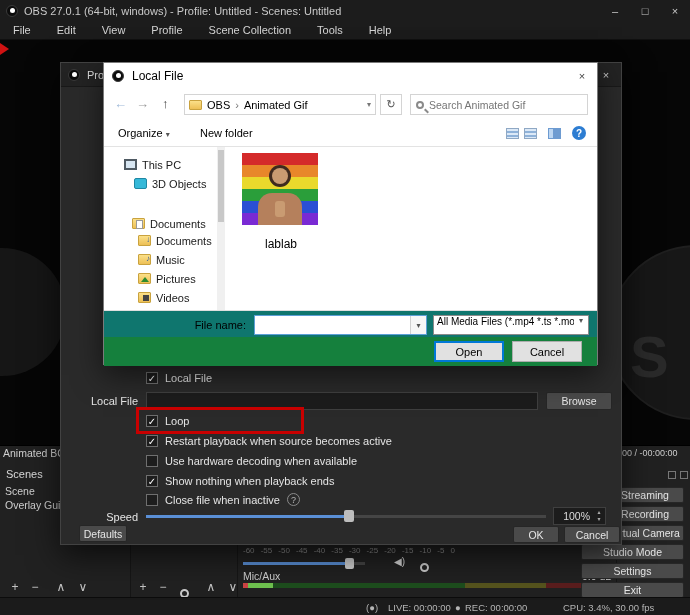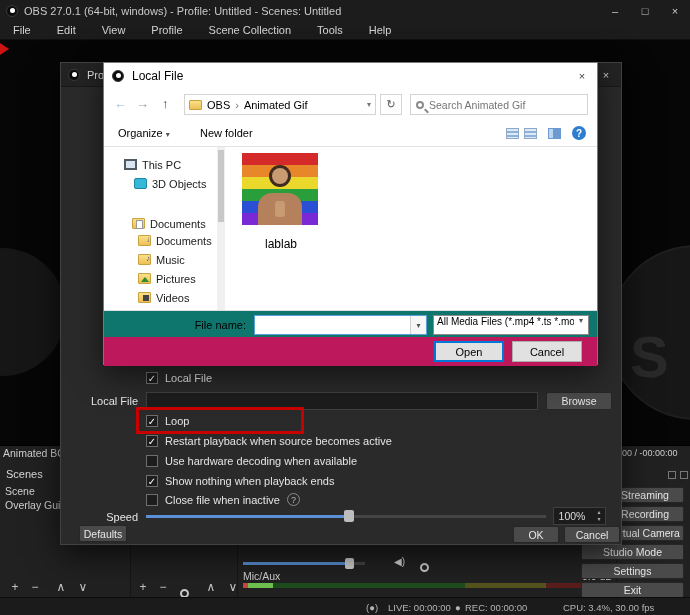--- a/index.html
+++ b/index.html
@@ -116,20 +116,35 @@
     <span class="abs tool" style="left:26px;top:134px">−</span>
     <span class="abs tool" style="left:52px;top:134px">∧</span>
     <span class="abs tool" style="left:74px;top:134px">∨</span>
 
     <span class="abs tool" style="left:134px;top:134px">+</span>
     <span class="abs tool" style="left:154px;top:134px">−</span>
     <span class="abs" style="left:180px;top:138px"><i class="gearring"></i></span>
     <span class="abs tool" style="left:202px;top:134px">∧</span>
     <span class="abs tool" style="left:224px;top:134px">∨</span>
 
+    <div class="abs ticks" style="left:243px;top:100px">
+      <span>-60</span>
+        <span>-55</span>
+        <span>-50</span>
+        <span>-45</span>
+        <span>-40</span>
+        <span>-35</span>
+        <span>-30</span>
+        <span>-25</span>
+        <span>-20</span>
+        <span>-15</span>
+        <span>-10</span>
+        <span>-5</span>
+        <span>0</span>
+    </div>
     <div class="abs" style="left:243px;top:116px;width:122px;height:3px;background:#454545"></div>
     <div class="abs" style="left:243px;top:116px;width:105px;height:3px;background:#5a8fd6"></div>
     <div class="abs" style="left:345px;top:112px;width:9px;height:11px;background:#cfcfcf;border-radius:2px"></div>
     <span class="abs" style="left:394px;top:110px;font-size:10px;color:#d5d5d5">◀)</span>
     <span class="abs" style="left:420px;top:112px"><i class="gearring"></i></span>
     <span class="abs dockitem" style="left:243px;top:124px">Mic/Aux</span>
     <span class="abs dockitem" style="left:582px;top:124px">0.0 dB</span>
     <div class="abs meterbase" style="left:243px;top:137px;width:370px;height:5px"></div>
     <div class="abs meterbright" style="left:243px;top:137px;width:30px;height:5px"></div>
 
@@ -193,21 +208,21 @@
       <span class="cb"></span>
       <span class="plabel">Close file when inactive</span>
       <span class="qmark">?</span>
     </div>
 
     <span class="abs plabel" style="left:0;top:448px;width:77px;text-align:right">Speed</span>
     <div class="abs" style="left:85px;top:452px;width:400px;height:3px;background:#454545"></div>
     <div class="abs" style="left:85px;top:452px;width:202px;height:3px;background:#5a8fd6"></div>
     <div class="abs" style="left:283px;top:447px;width:10px;height:12px;background:#bdbdbd;border-radius:2px"></div>
     <div class="abs dinput" style="left:492px;top:444px;width:53px;height:18px;display:flex;align-items:center">
-      <span style="flex:1;text-align:center;padding-right:3px">100%</span>
+      <span style="flex:1;text-align:right;padding-right:3px">100%</span>
       <span style="width:12px;display:flex;flex-direction:column;align-items:center;font-size:6px;color:#aaa;line-height:1.2">
         <i style="font-style:normal">▴</i>
         <i style="font-style:normal">▾</i>
       </span>
     </div>
 
     <div class="abs obtn" style="left:18px;top:462px;width:48px;height:17px">Defaults</div>
     <div class="abs obtn" style="left:452px;top:463px;width:46px;height:17px">OK</div>
     <div class="abs obtn" style="left:503px;top:463px;width:56px;height:17px">Cancel</div>
   </div>
@@ -302,21 +317,21 @@
       <div class="abs" style="left:150px;top:4px;width:173px;height:20px;background:#fff;border:1px solid #5c9fd6;display:flex">
         <input style="border: 0px; outline: 0px; flex: 1 1 0%; padding: 0px 4px; font-family: inherit; font-size: 11px;" value="">
         <span style="width:16px;border-left:1px solid #d0d0d0;display:flex;align-items:center;justify-content:center;font-size:8px;color:#555;background:#f6f6f6">▾</span>
       </div>
       <div class="abs" style="left:329px;top:4px;width:156px;height:20px;background:#fff;border:1px solid #8a8a8a;display:flex;align-items:flex-start">
         <span style="flex:1;font-size:10px;white-space:nowrap;overflow:hidden;padding:0 3px">All Media Files (*.mp4 *.ts *.mo</span>
         <span style="width:14px;font-size:8px;color:#555;text-align:center">▾</span>
       </div>
     </div>
 
-    <div class="abs" style="left:0;top:274px;width:100%;height:29px;background:#be185d">
+    <div class="abs" style="left:0;top:274px;width:100%;height:29px;background:#15803d">
       <div class="abs wbtn" style="left:330px;top:4px;width:70px;height:21px;border:2px solid #0078d7">Open</div>
       <div class="abs wbtn" style="left:408px;top:4px;width:70px;height:21px">Cancel</div>
     </div>
   </div>
 
   <div class="abs redbox"></div>
 
 </div>
 
 </body></html>

